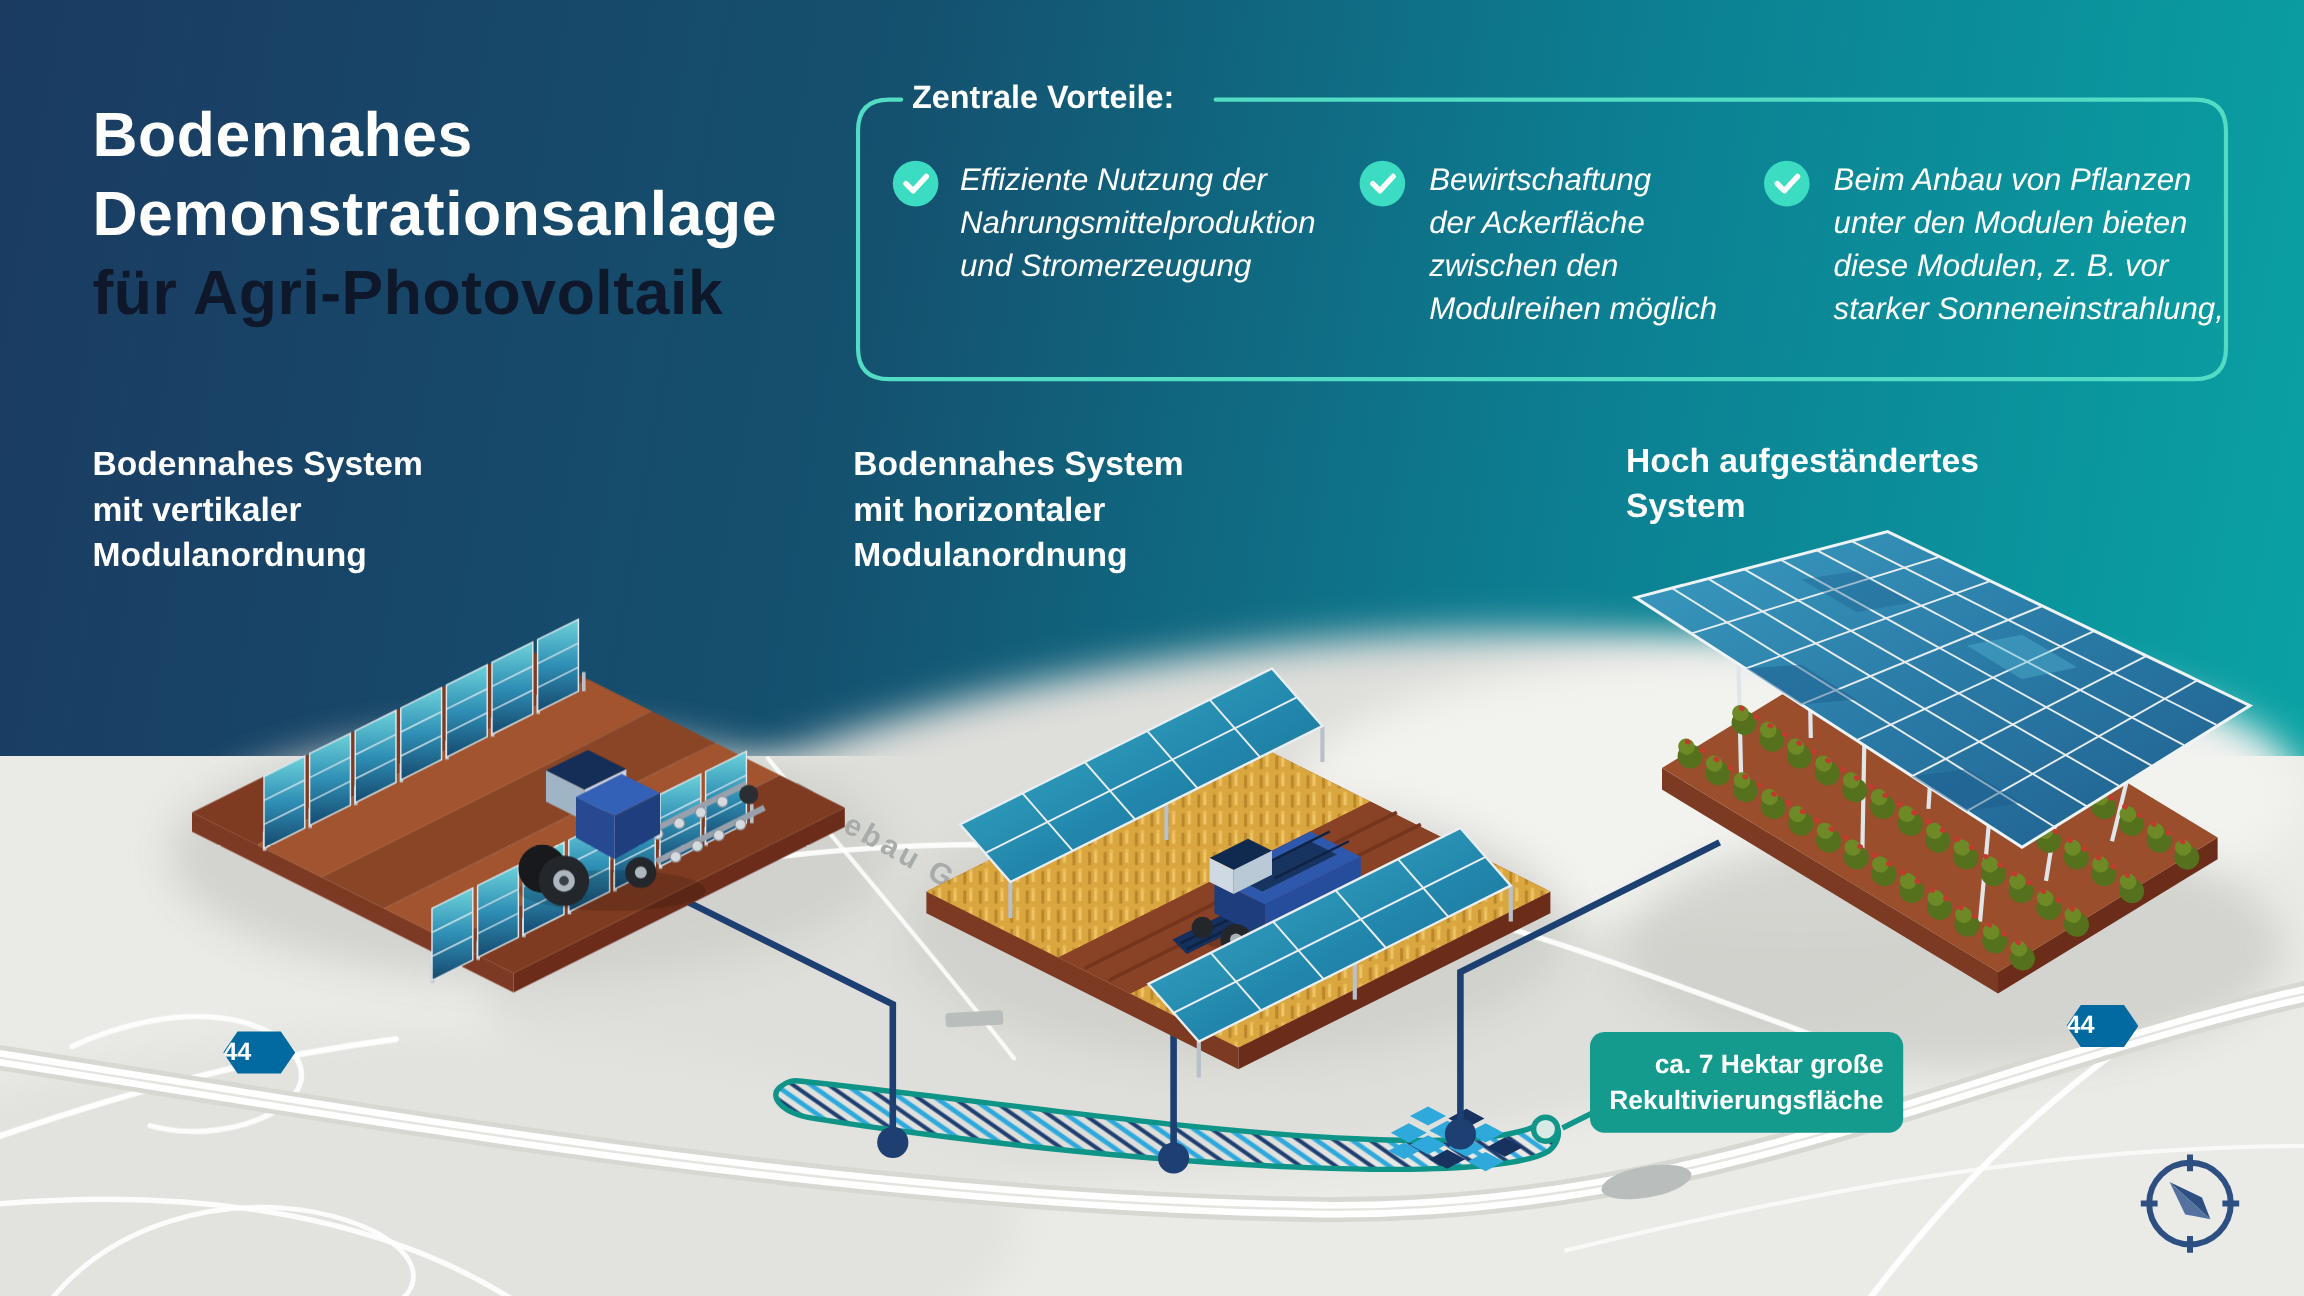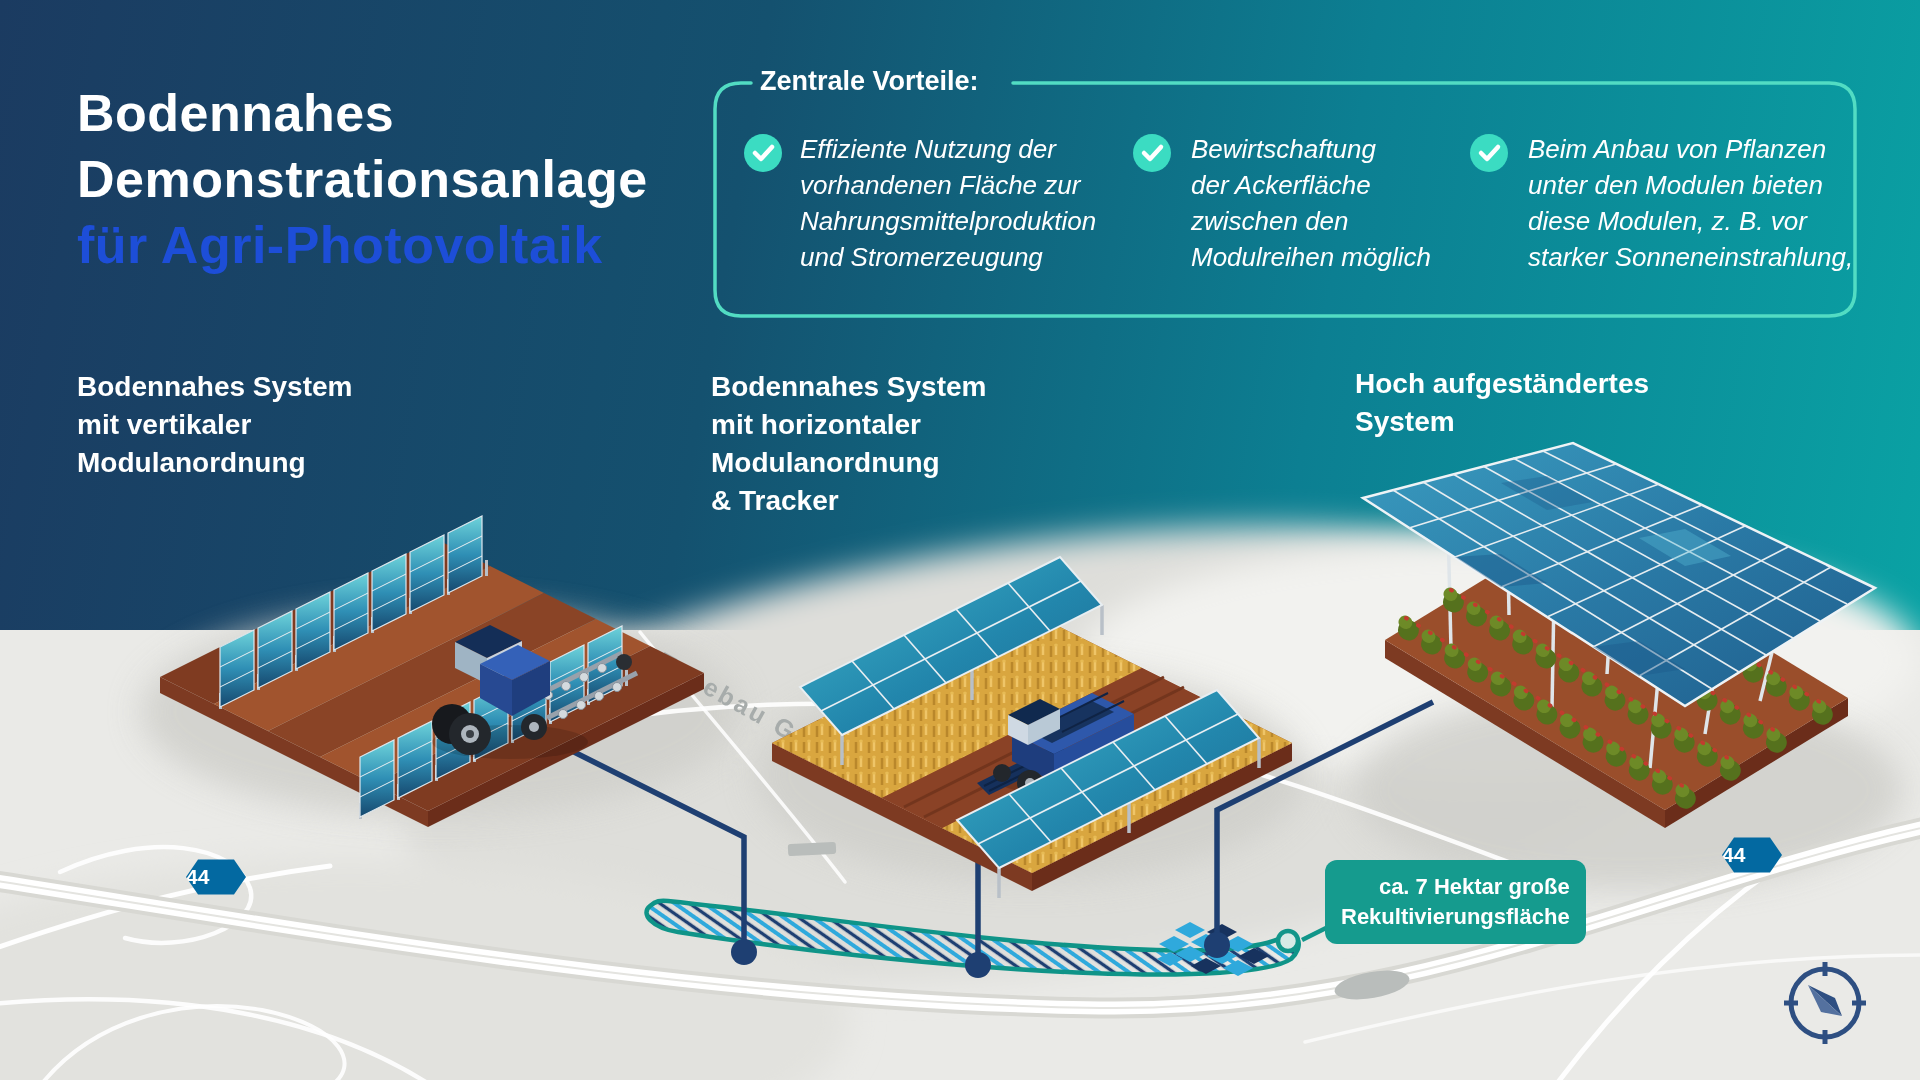--- a/index.html
+++ b/index.html
@@ -4,21 +4,21 @@
 <style>
   html,body{margin:0;padding:0;background:#222;}
   .stage{position:relative;width:1920px;height:1080px;overflow:hidden;
          font-family:"Liberation Sans",sans-serif;background:#EAEAE7;}
   .bg-top{position:absolute;left:0;top:0;width:1920px;height:630px;
           background:linear-gradient(100deg,#1B3B61 0%,#14516F 38%,#0C7F92 68%,#0AA2A4 100%);}
   svg{position:absolute;display:block;}
   .abs{position:absolute;}
 
   .title{left:77px;top:80px;color:#fff;font-weight:bold;font-size:52px;line-height:66px;letter-spacing:.5px;}
-  .title .accent{color:#1d4ed8;}
+  .title .accent{color:#0f172a;}
   .title span{display:block;}
 
   .vorteile-heading{left:760px;top:66px;color:#fff;font-weight:bold;font-size:27px;}
   .benefit{color:#fff;font-style:italic;font-size:26px;line-height:36px;top:131px;}
   .benefit span{display:block;}
   .check{position:absolute;top:134px;width:38px;height:38px;border-radius:50%;background:#3BDCC2;}
   .check svg{position:absolute;left:0;top:0;}
 
   .sys-label{color:#fff;font-weight:bold;font-size:28px;line-height:38px;}
   .sys-label span{display:block;}
@@ -332,21 +332,20 @@
   </svg>
   <div class="abs vorteile-heading">Zentrale Vorteile:</div>
 
   <div class="abs check" style="left:744px;">
     <svg width="38" height="38" viewBox="0 0 38 38">
         <polyline points="11,19 17,25 28,13" fill="none" stroke="#fff" stroke-width="4.5" stroke-linecap="round" stroke-linejoin="round"></polyline>
       </svg>
   </div>
   <div class="abs benefit" style="left:800px;">
     <span>Effiziente Nutzung der</span>
-    <span>vorhandenen Fläche zur</span>
     <span>Nahrungsmittelproduktion</span>
     <span>und Stromerzeugung</span>
   </div>
 
   <div class="abs check" style="left:1133px;">
     <svg width="38" height="38" viewBox="0 0 38 38">
         <polyline points="11,19 17,25 28,13" fill="none" stroke="#fff" stroke-width="4.5" stroke-linecap="round" stroke-linejoin="round"></polyline>
       </svg>
   </div>
   <div class="abs benefit" style="left:1191px;">
@@ -370,21 +369,20 @@
 
   <div class="abs sys-label" style="left:77px;top:368px">
     <span>Bodennahes System</span>
     <span>mit vertikaler</span>
     <span>Modulanordnung</span>
   </div>
   <div class="abs sys-label" style="left:711px;top:368px">
     <span>Bodennahes System</span>
     <span>mit horizontaler</span>
     <span>Modulanordnung</span>
-    <span>&amp; Tracker</span>
   </div>
   <div class="abs sys-label" style="left:1355px;top:365px">
     <span>Hoch aufgeständertes</span>
     <span>System</span>
   </div>
 
   <div class="abs callout">
     <span>ca. 7 Hektar große</span>
     <span>Rekultivierungsfläche</span>
   </div>

